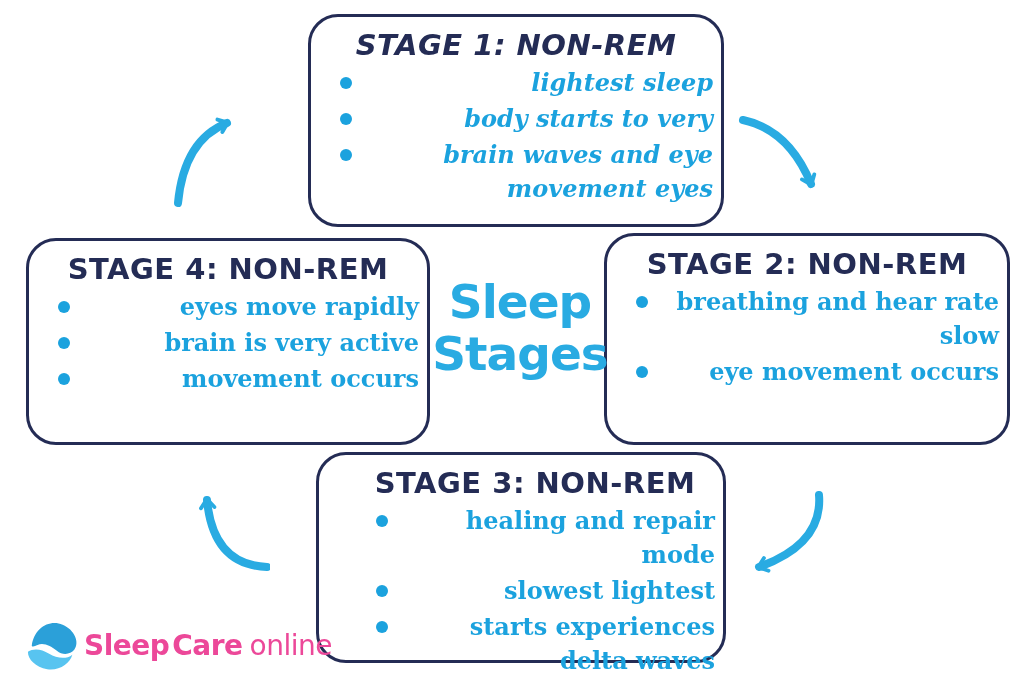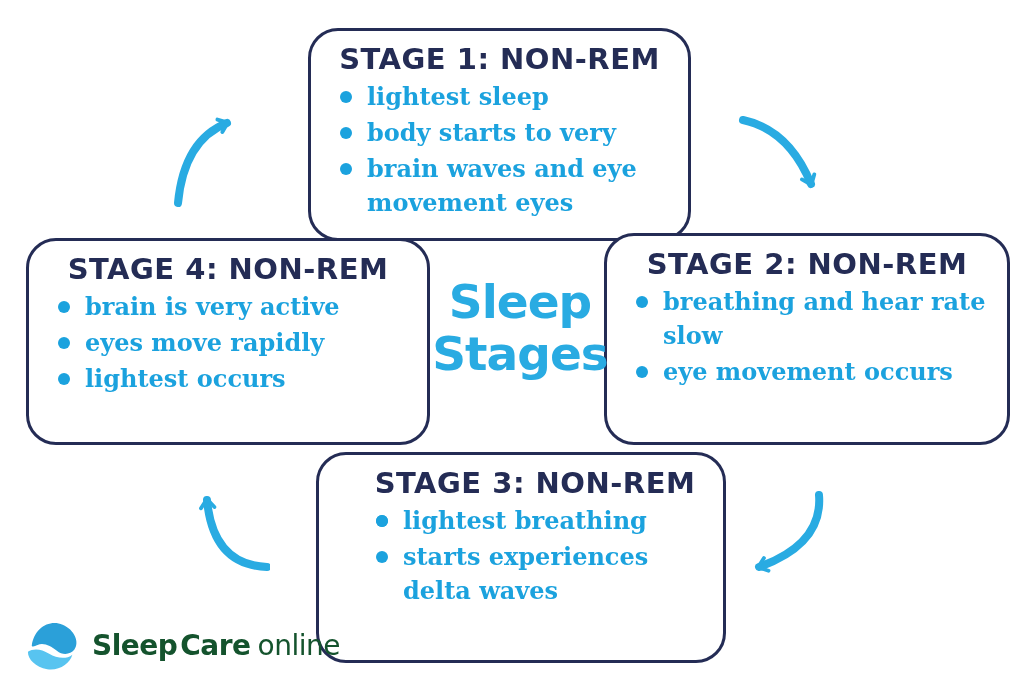--- a/index.html
+++ b/index.html
@@ -15,89 +15,89 @@
     margin:11px 8px 2px 8px;text-align:center;
     font-size:29px;font-weight:bold;letter-spacing:0.5px;
     color:#242C55;font-family:"DejaVu Sans","Liberation Sans",sans-serif;
     white-space:nowrap;
   }
   .stage-bullets{
     list-style:none;margin:4px 0 0 0;padding:0 8px 0 28px;
     font-family:"DejaVu Serif","Liberation Serif",serif;
     font-weight:bold;font-size:24px;line-height:34px;color:#1BA2DE;
   }
-  .stage-bullets li{position:relative;padding-left:28px;margin:0 0 2px 0;}
+  .stage-bullets li{position:relative;padding-left:28px;margin:0 0 2px 0;text-align:right;}
   .bullet-dot{
     position:absolute;left:1px;top:11px;width:12px;height:12px;
     border-radius:50%;background:#1BA2DE;
   }
   .center-title{
     position:absolute;left:414px;top:276px;width:212px;text-align:center;
     font-size:47px;line-height:52px;font-weight:bold;letter-spacing:-1px;
     color:#29ABE2;font-family:"DejaVu Sans","Liberation Sans",sans-serif;
   }
   .center-title span{display:block;}
   .arrow{position:absolute;}
   .logo{
     position:absolute;left:22px;top:617px;display:flex;align-items:center;
   }
   .logo-text{
-    margin-left:8px;font-size:28px;color:#14532d;letter-spacing:-0.5px;
+    margin-left:0;font-size:28px;color:#ec4899;letter-spacing:-0.5px;
     font-family:"DejaVu Sans","Liberation Sans",sans-serif;white-space:nowrap;
   }
   .logo-bold{font-weight:bold;}
   .logo-bold + .logo-bold{margin-left:3px;}
   .logo-light{font-weight:normal;margin-left:7px;}
   .defs-holder{position:absolute;width:0;height:0;overflow:hidden;}
 </style>
 </head>
 <body>
 
 <div class="canvas">
 
   <svg class="defs-holder" aria-hidden="true">
     <defs>
       <marker id="ah" viewBox="0 0 20 20" refX="11" refY="10" markerWidth="2.4" markerHeight="2.4" orient="auto">
         <path d="M3 3 L12 10 L3 17" fill="none" stroke="#29ABE2" stroke-width="4" stroke-linecap="round" stroke-linejoin="round"></path>
       </marker>
     </defs>
   </svg>
 
-  <div class="stage-box" style="left:308px;top:28px;width:383px;height:213px;">
+  <div class="stage-box" style="left:308px;top:14px;width:416px;height:213px;font-style:italic;">
     <div class="stage-title">STAGE 1: NON-REM</div>
     <ul class="stage-bullets">
       <li><span class="bullet-dot"></span><span>lightest sleep</span></li>
       <li><span class="bullet-dot"></span><span>body starts to very</span></li>
       <li><span class="bullet-dot"></span><span>brain waves and eye movement eyes</span></li>
     </ul>
   </div>
 
   <div class="stage-box" style="left:604px;top:233px;width:406px;height:212px;">
     <div class="stage-title">STAGE 2: NON-REM</div>
     <ul class="stage-bullets">
       <li><span class="bullet-dot"></span><span>breathing and hear rate slow</span></li>
       <li><span class="bullet-dot"></span><span>eye movement occurs</span></li>
     </ul>
   </div>
 
   <div class="stage-box" style="left:316px;top:452px;width:410px;height:211px;padding-left:28px;">
     <div class="stage-title">STAGE 3: NON-REM</div>
     <ul class="stage-bullets">
-      <li><span class="bullet-dot"></span></li>
-      <li><span class="bullet-dot"></span><span>lightest breathing</span></li>
+      <li><span class="bullet-dot"></span><span>healing and repair mode</span></li>
+      <li><span class="bullet-dot"></span><span>slowest lightest</span></li>
       <li><span class="bullet-dot"></span><span>starts experiences delta waves</span></li>
     </ul>
   </div>
 
   <div class="stage-box" style="left:26px;top:238px;width:404px;height:207px;">
     <div class="stage-title">STAGE 4: NON-REM</div>
     <ul class="stage-bullets">
+      <li><span class="bullet-dot"></span><span>eyes move rapidly</span></li>
       <li><span class="bullet-dot"></span><span>brain is very active</span></li>
-      <li><span class="bullet-dot"></span><span>eyes move rapidly</span></li>
-      <li><span class="bullet-dot"></span><span>lightest occurs</span></li>
+      <li><span class="bullet-dot"></span><span>movement occurs</span></li>
     </ul>
   </div>
 
   <div class="center-title">
     <span>Sleep</span>
     <span>Stages</span>
   </div>
 
   <svg class="arrow" style="left:165px;top:105px;" width="85" height="105" viewBox="0 0 85 105">
     <path d="M 13 98 Q 19 35 62 18" fill="none" stroke="#29ABE2" stroke-width="8" stroke-linecap="round" marker-end="url(#ah)"></path>

